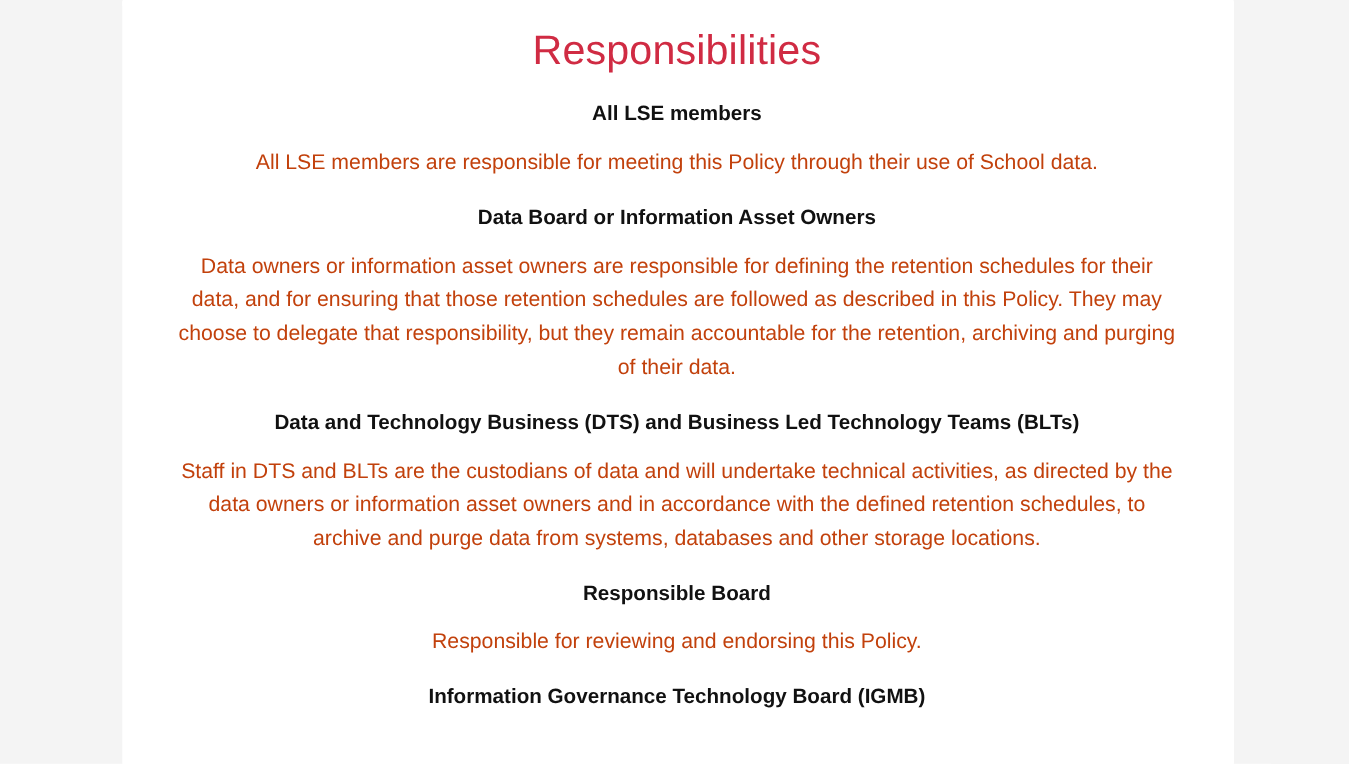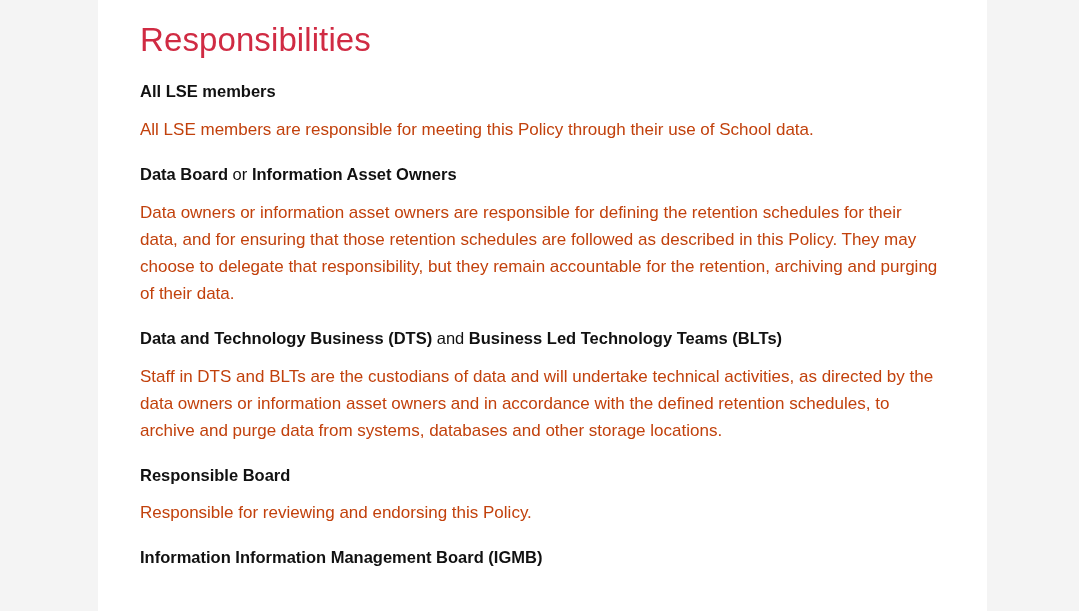--- a/index.html
+++ b/index.html
@@ -34,20 +34,21 @@
 
   .content {
     position: absolute;
     left: 98px;
     top: 0;
     width: 889px;
     height: 611px;
     background: #ffffff;
     box-sizing: border-box;
     padding: 0 44px 0 42px;
+    text-align: center;
   }
   .topline {
     position: absolute;
     left: 98px;
     top: 0;
     width: 889px;
     height: 4px;
     background: #ffffff;
     border-top: 1px solid #e9e9e9;
   }
@@ -62,21 +63,21 @@
   }
 
   h2.sub {
     font-size: 16.5px;
     line-height: 22px;
     font-weight: bold;
     color: #111111;
     margin: 20px 0 0 0;
   }
   h2.sub .reg {
-    font-weight: normal;
+    font-weight: bold;
   }
 
   p.body {
     font-size: 17px;
     line-height: 27px;
     font-weight: normal;
     color: #c2410c;
     margin: 14px 0 0 0;
     max-width: 805px;
   }
@@ -111,17 +112,17 @@
       <span>Data and Technology Business (DTS)</span><span class="reg"> and </span><span>Business Led Technology Teams (BLTs)</span>
     </h2>
     <p class="body">Staff in DTS and BLTs are the custodians of data and will undertake technical activities, as directed by the data owners or information asset owners and in accordance with the defined retention schedules, to archive and purge data from systems, databases and other storage locations.</p>
 
     <h2 class="sub">
       <span>Responsible Board</span>
     </h2>
     <p class="body tight">Responsible for reviewing and endorsing this Policy.</p>
 
     <h2 class="sub">
-      <span>Information Information Management Board (IGMB)</span>
+      <span>Information Governance Technology Board (IGMB)</span>
     </h2>
 
   </div>
 </div>
 
 </body></html>

